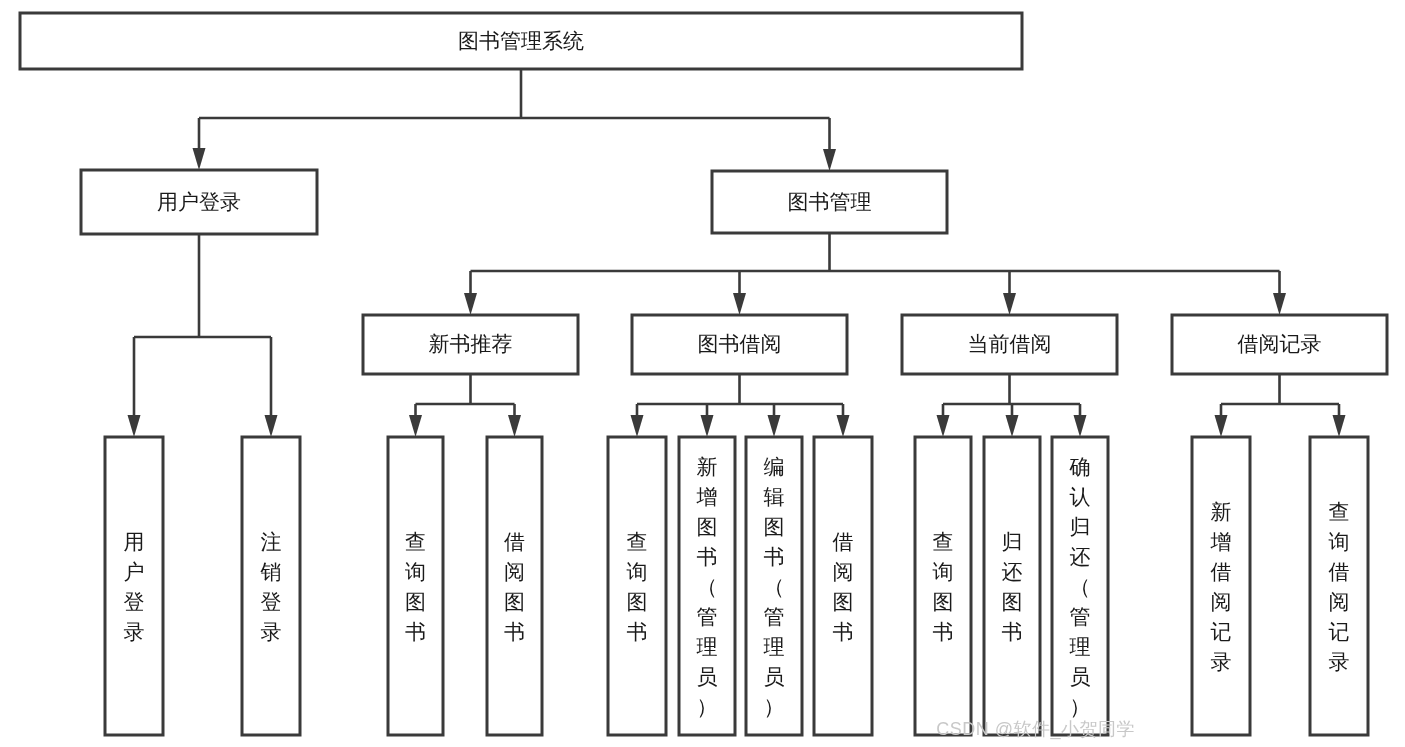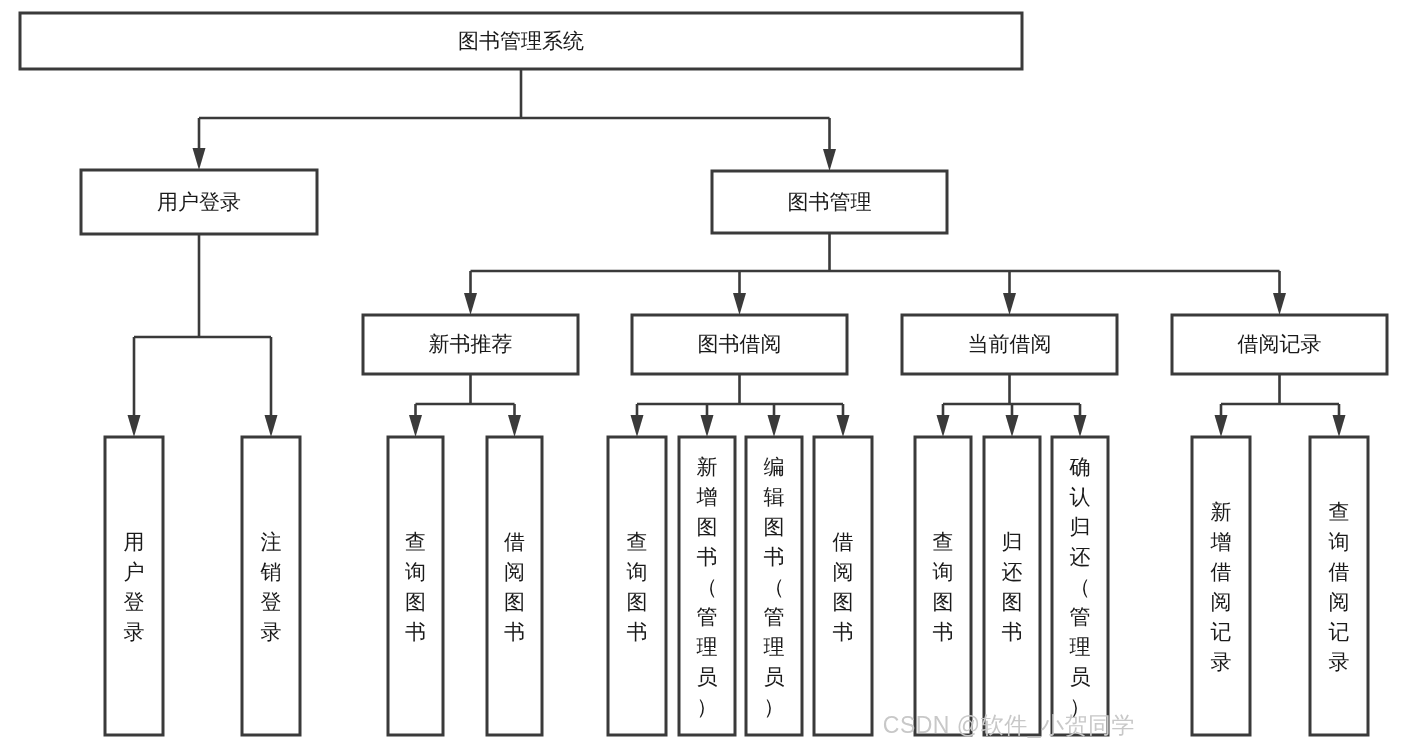--- a/index.html
+++ b/index.html
@@ -54,21 +54,21 @@
     font-family: "Liberation Sans", "DejaVu Sans", sans-serif;
     font-size: 21px;
     fill: #1a1a1a;
     text-anchor: middle;
   }
   .watermark {
     position: absolute;
     right: 8px;
     bottom: 6px;
     font-family: "Liberation Sans", "DejaVu Sans", sans-serif;
-    font-size: 23px;
+    font-size: 18px;
     color: #c8c8c8;
     letter-spacing: 0.5px;
     white-space: nowrap;
     user-select: none;
   }
 </style>
 </head>
 <body>
 
 <div id="diagram-root">

